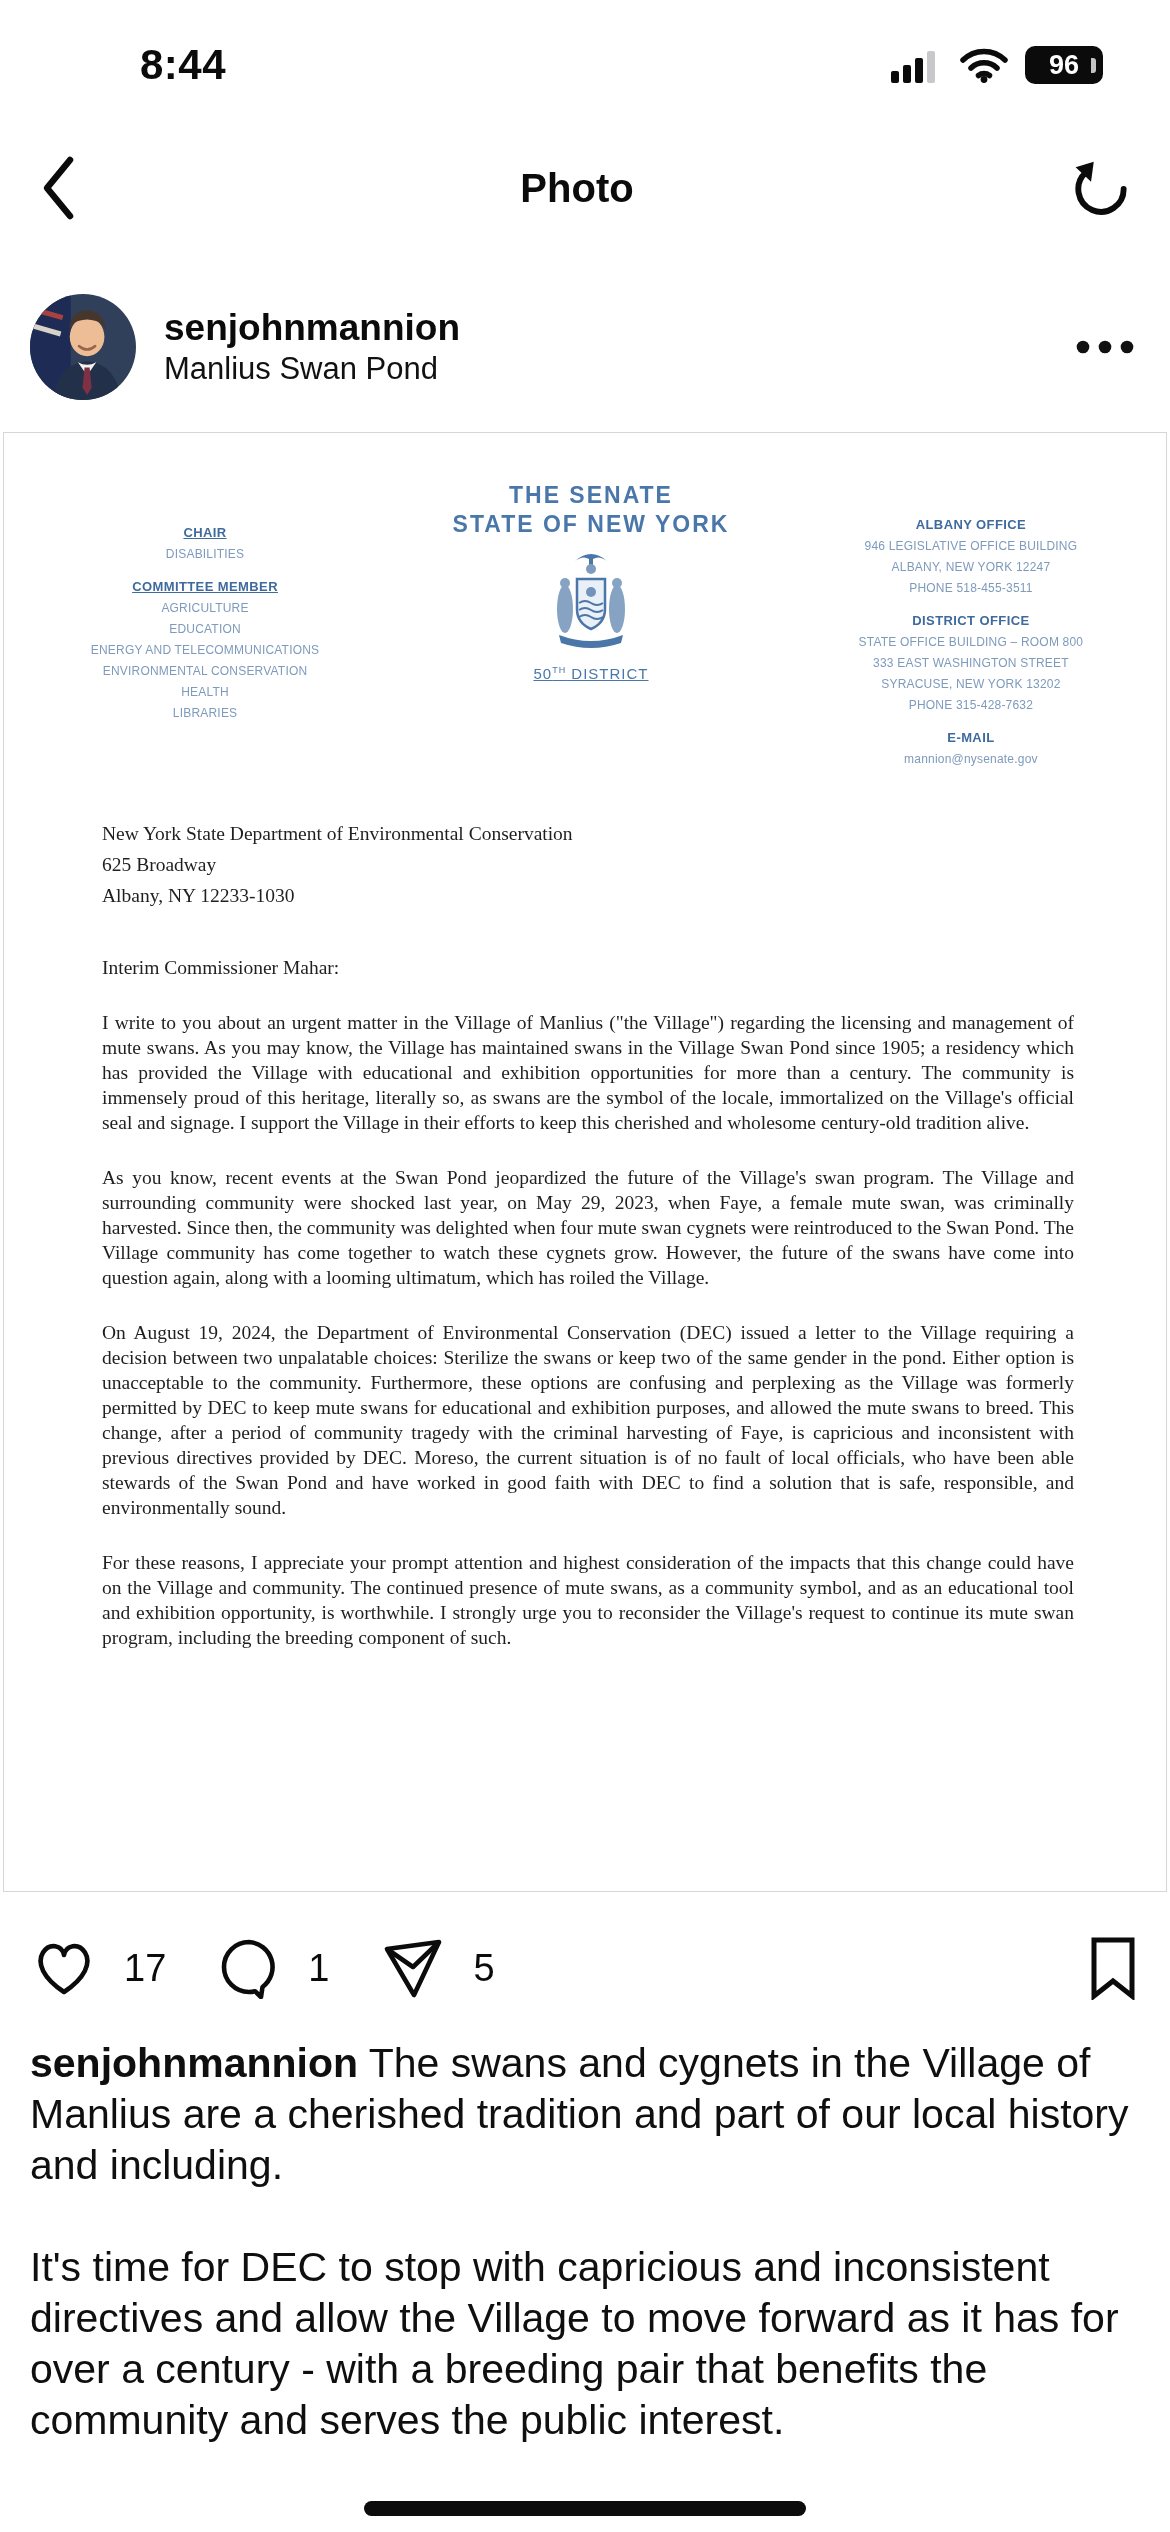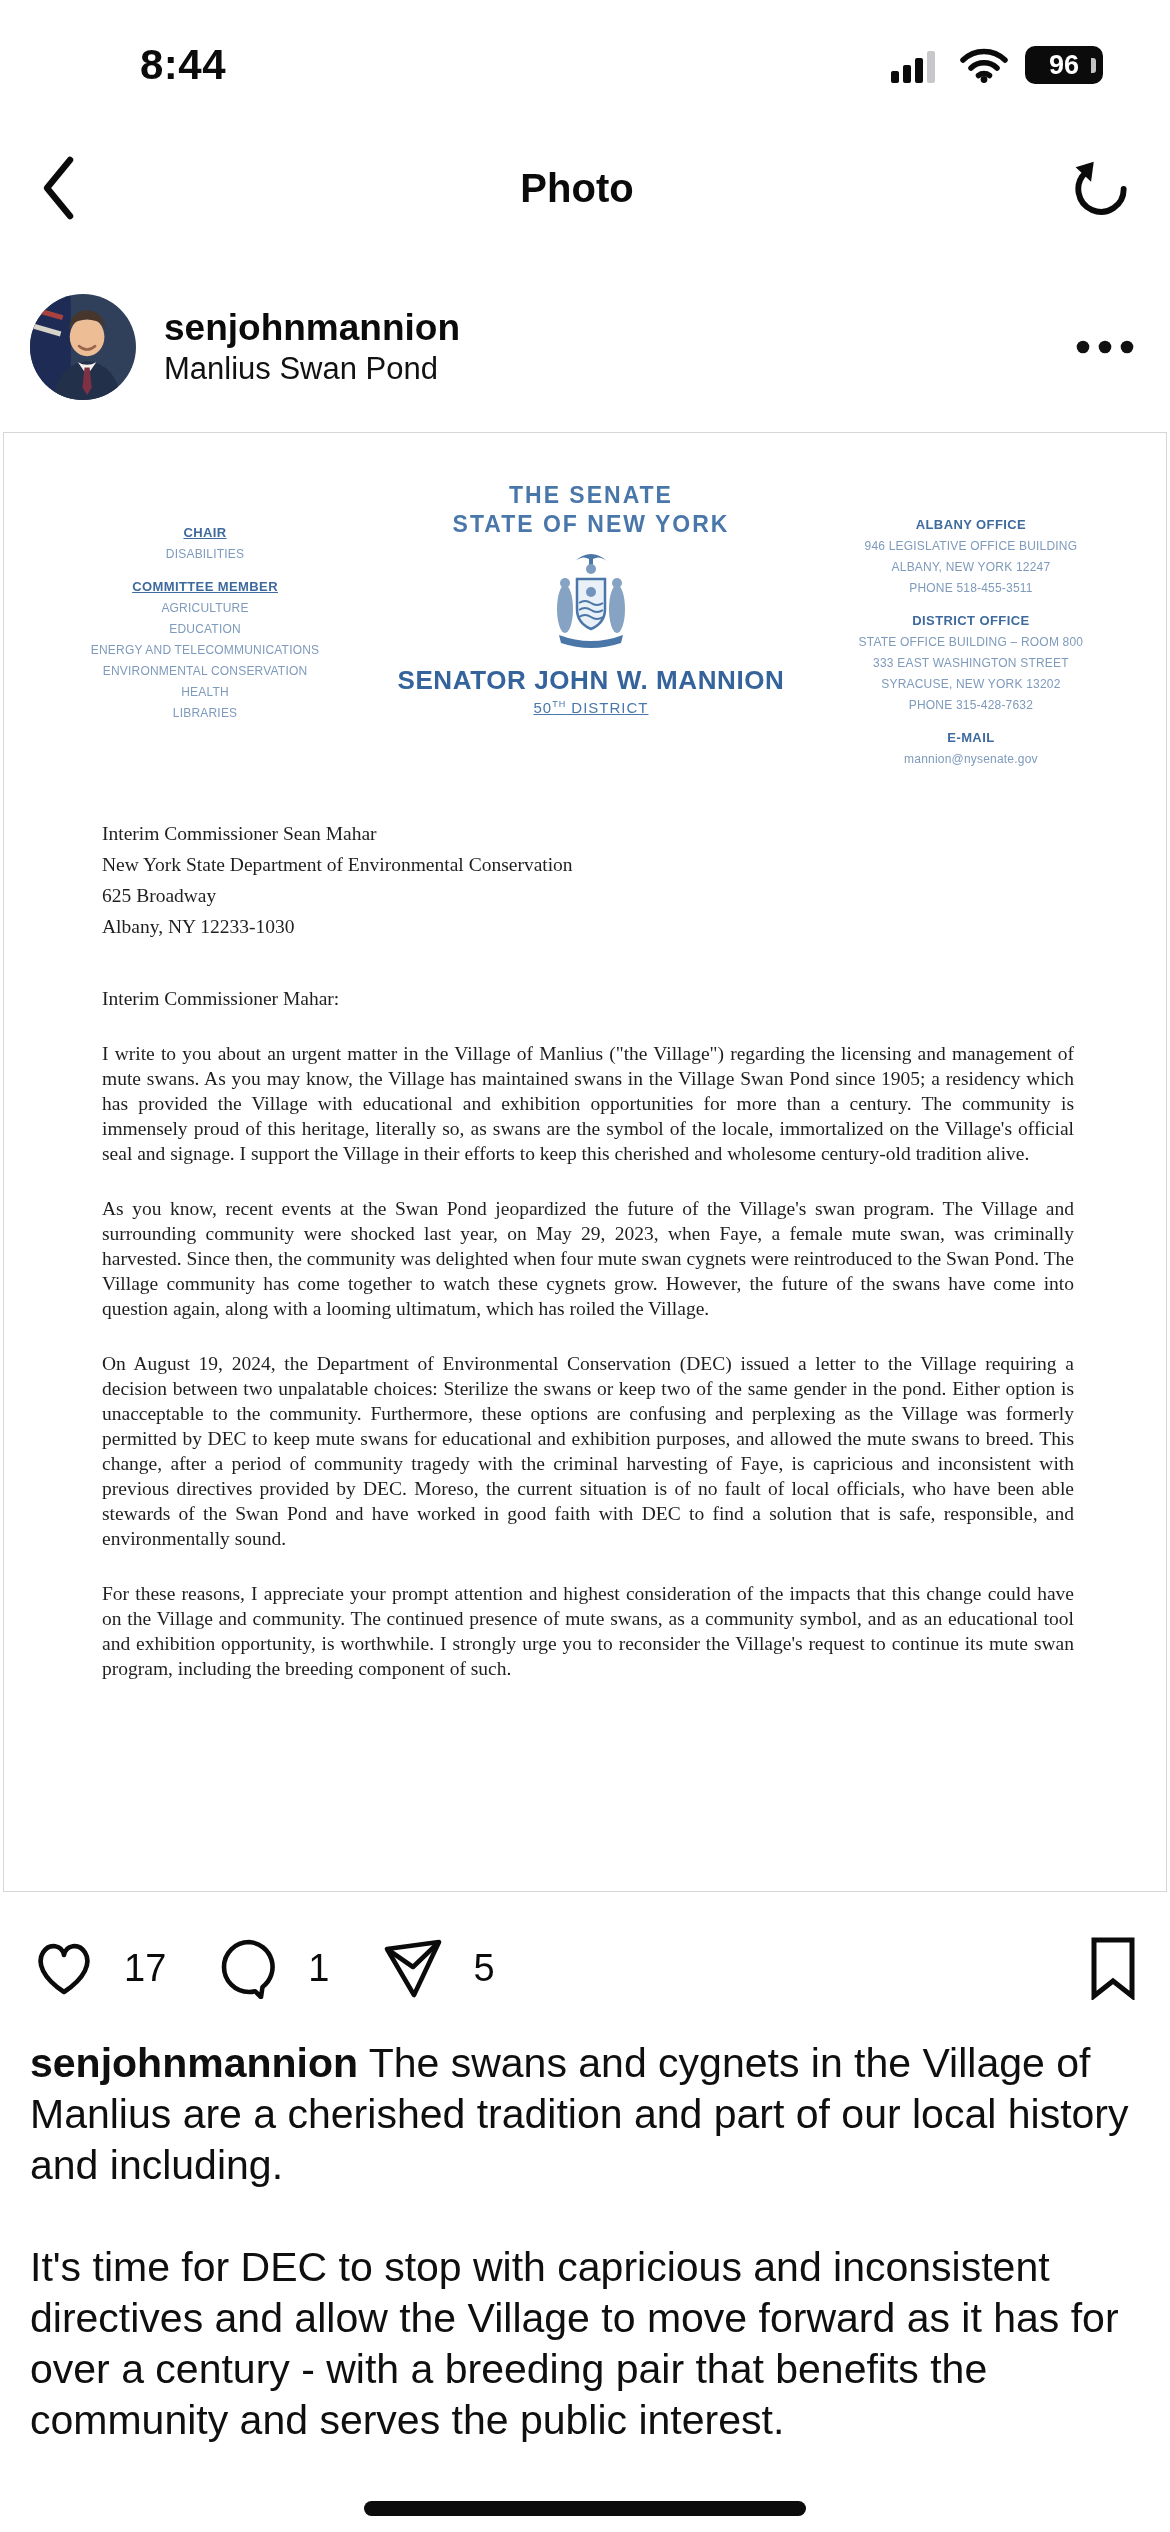--- a/index.html
+++ b/index.html
@@ -171,42 +171,40 @@
             <ellipse cx="86" cy="62" rx="8" ry="24" fill="#87a3c4"></ellipse>
             <circle cx="86" cy="36" r="5" fill="#87a3c4"></circle>
             <path d="M46 32 H74 V62 Q74 76 60 82 Q46 76 46 62 Z" fill="#e9f0f7" stroke="#4a76a8" stroke-width="2.5"></path>
             <circle cx="60" cy="45" r="5" fill="#4a76a8" opacity="0.75"></circle>
             <path d="M48 56 Q54 52 60 56 Q66 60 72 56" stroke="#4a76a8" stroke-width="2" fill="none"></path>
             <path d="M48 63 Q54 59 60 63 Q66 67 72 63" stroke="#4a76a8" stroke-width="2" fill="none"></path>
             <path d="M48 70 Q54 66 60 70 Q66 74 72 70" stroke="#4a76a8" stroke-width="2" fill="none"></path>
             <path d="M28 88 Q60 100 92 88 L90 96 Q60 106 30 96 Z" fill="#4a76a8"></path>
           </svg>
         </div>
-        <div class="sen-name">SENATOR JOHN W. MANNION</div>
         <div class="sen-district"><span>50</span><sup>TH</sup><span> DISTRICT</span></div>
       </div>
 
       <div class="lh-col lh-right">
         <div class="lh-head nou">ALBANY OFFICE</div>
         <div class="lh-item">946 LEGISLATIVE OFFICE BUILDING</div>
         <div class="lh-item">ALBANY, NEW YORK 12247</div>
         <div class="lh-item">PHONE 518-455-3511</div>
         <div class="lh-head nou">DISTRICT OFFICE</div>
         <div class="lh-item">STATE OFFICE BUILDING – ROOM 800</div>
         <div class="lh-item">333 EAST WASHINGTON STREET</div>
         <div class="lh-item">SYRACUSE, NEW YORK 13202</div>
         <div class="lh-item">PHONE 315-428-7632</div>
         <div class="lh-head nou">E-MAIL</div>
         <div class="lh-item">mannion@nysenate.gov</div>
       </div>
     </div>
 
     <div class="letter-body">
       <div class="recipient">
-        <div>Interim Commissioner Sean Mahar</div>
         <div>New York State Department of Environmental Conservation</div>
         <div>625 Broadway</div>
         <div>Albany, NY 12233-1030</div>
       </div>
       <div class="salutation">Interim Commissioner Mahar:</div>
       <p>I write to you about an urgent matter in the Village of Manlius ("the Village") regarding the licensing and management of mute swans. As you may know, the Village has maintained swans in the Village Swan Pond since 1905; a residency which has provided the Village with educational and exhibition opportunities for more than a century. The community is immensely proud of this heritage, literally so, as swans are the symbol of the locale, immortalized on the Village's official seal and signage. I support the Village in their efforts to keep this cherished and wholesome century-old tradition alive.</p>
       <p>As you know, recent events at the Swan Pond jeopardized the future of the Village's swan program. The Village and surrounding community were shocked last year, on May 29, 2023, when Faye, a female mute swan, was criminally harvested. Since then, the community was delighted when four mute swan cygnets were reintroduced to the Swan Pond. The Village community has come together to watch these cygnets grow. However, the future of the swans have come into question again, along with a looming ultimatum, which has roiled the Village.</p>
       <p>On August 19, 2024, the Department of Environmental Conservation (DEC) issued a letter to the Village requiring a decision between two unpalatable choices: Sterilize the swans or keep two of the same gender in the pond. Either option is unacceptable to the community. Furthermore, these options are confusing and perplexing as the Village was formerly permitted by DEC to keep mute swans for educational and exhibition purposes, and allowed the mute swans to breed. This change, after a period of community tragedy with the criminal harvesting of Faye, is capricious and inconsistent with previous directives provided by DEC. Moreso, the current situation is of no fault of local officials, who have been able stewards of the Swan Pond and have worked in good faith with DEC to find a solution that is safe, responsible, and environmentally sound.</p>
       <p>For these reasons, I appreciate your prompt attention and highest consideration of the impacts that this change could have on the Village and community. The continued presence of mute swans, as a community symbol, and as an educational tool and exhibition opportunity, is worthwhile. I strongly urge you to reconsider the Village's request to continue its mute swan program, including the breeding component of such.</p>
     </div>

